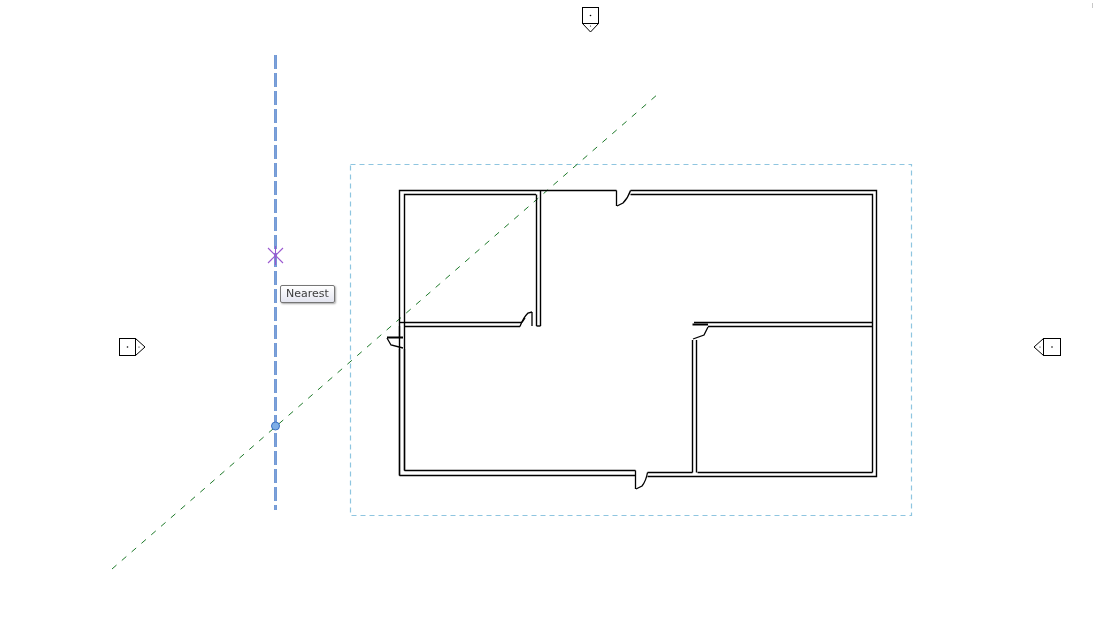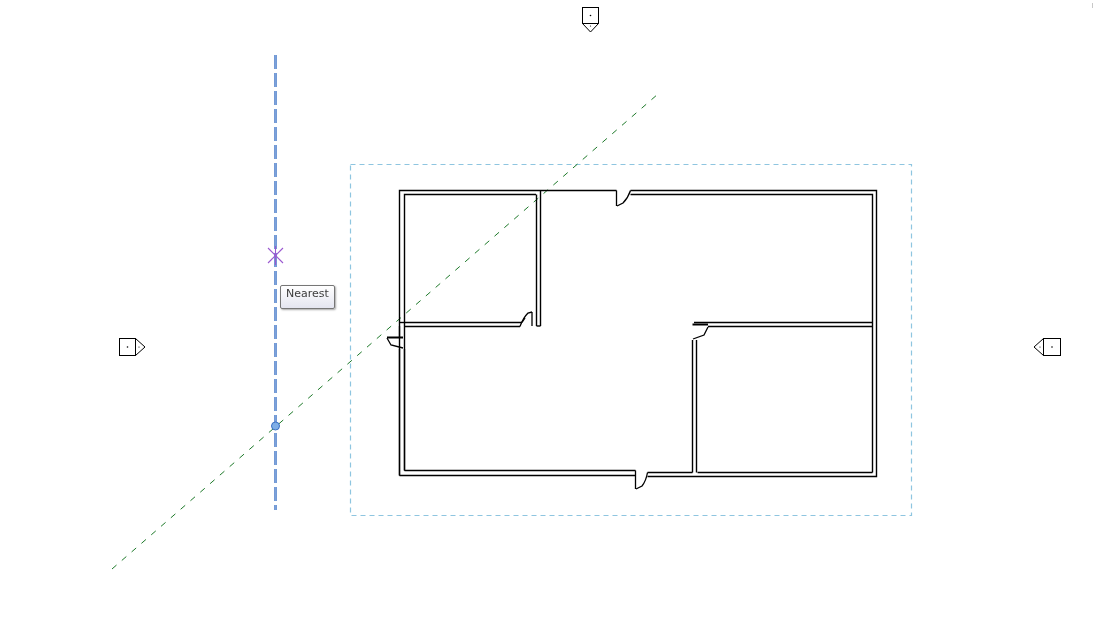--- a/index.html
+++ b/index.html
@@ -1,21 +1,21 @@
 <!DOCTYPE html>
 <html><head>
   <meta charset="utf-8">
   <style>
     html, body { margin: 0; padding: 0; background: #ffffff; }
     body { width: 1093px; height: 624px; position: relative; overflow: hidden; font-family: "Liberation Sans", sans-serif; }
     #canvas { position: absolute; left: 0; top: 0; width: 1093px; height: 624px; }
     .tooltip {
       position: absolute;
       left: 280px; top: 285px;
-      padding: 1px 5px 8px 5px;
+      padding: 1px 5px 2px 5px;
       border: 1px solid #767676;
       border-radius: 2px;
       background: linear-gradient(#ffffff, #e4e5f0);
       box-shadow: 1px 1px 2px rgba(0,0,0,0.35);
       font-family: "DejaVu Sans", sans-serif;
       font-size: 11px;
       color: #3c3c3c;
       white-space: nowrap;
     }
   </style>

